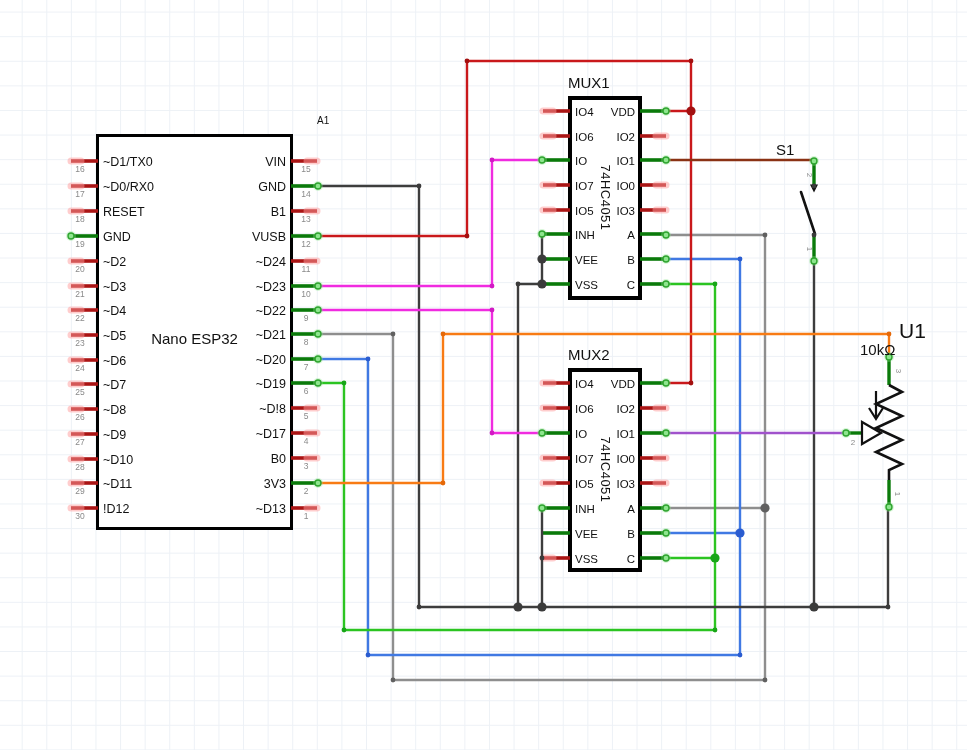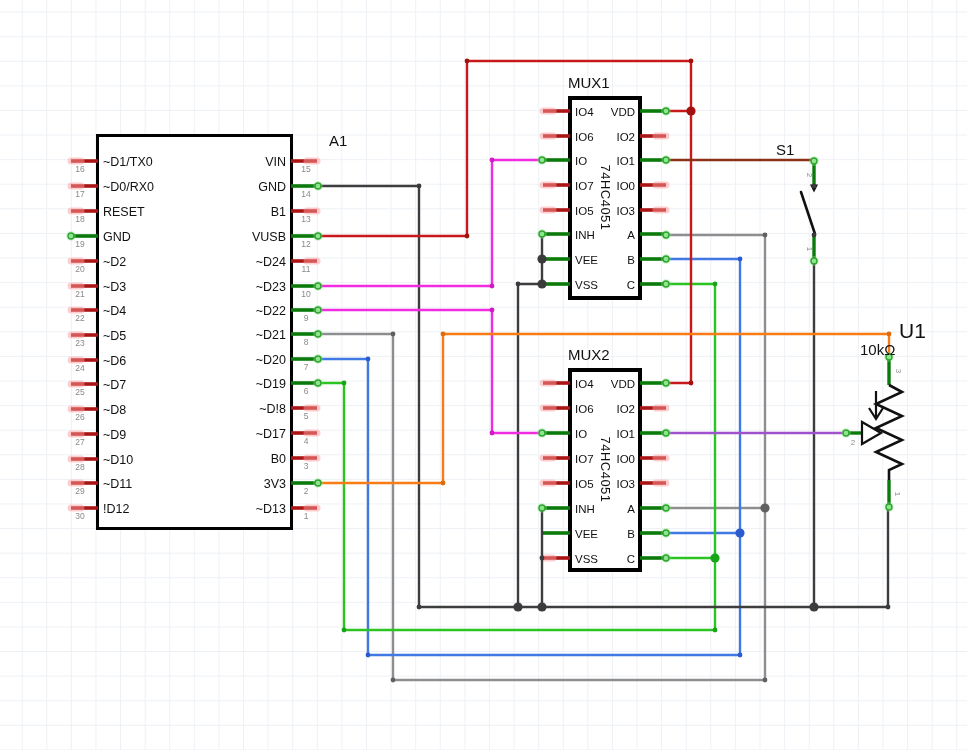--- a/index.html
+++ b/index.html
@@ -11,39 +11,40 @@
     font-family:"Liberation Sans","DejaVu Sans",sans-serif;
   }
   .chip{position:absolute;background:#fff;border:3px solid #000;box-sizing:border-box;z-index:1;}
   .chip.mux{border-width:4px;}
   #chip-nano{left:96px;top:134px;width:197px;height:396px;}
   #chip-mux1{left:568px;top:96px;width:74px;height:204px;}
   #chip-mux2{left:568px;top:368px;width:74px;height:204px;}
   svg#wires-svg{position:absolute;left:0;top:0;z-index:3;}
   .lbl{position:absolute;color:#111;z-index:4;white-space:nowrap;}
   #nano-title{left:96px;top:330px;width:197px;text-align:center;font-size:15px;}
-  #nano-ref{left:317px;top:132px;font-size:15px;padding-left:12px;}
+  #nano-ref{left:317px;top:115px;font-size:10px;}
   #mux1-ref{left:568px;top:74px;width:74px;text-align:left;font-size:15px;}
   #mux2-ref{left:568px;top:346px;width:74px;font-size:15px;}
   .part-rot{width:120px;text-align:center;font-size:13px;letter-spacing:.5px;transform:rotate(90deg);}
   #mux1-part{left:545px;top:190px;}
   #mux2-part{left:545px;top:462px;}
   #s1-ref{left:776px;top:141px;font-size:15px;}
   #u1-ref{left:899px;top:319px;font-size:21px;}
   #u1-value{left:860px;top:341px;font-size:15px;}
 </style>
 </head>
 <body>
 
 <div class="canvas">
   <div class="chip" id="chip-nano"></div>
   <div class="chip mux" id="chip-mux1"></div>
   <div class="chip mux" id="chip-mux2"></div>
 
   <div class="lbl" id="nano-ref">A1</div>
+  <div class="lbl" id="nano-title">Nano ESP32</div>
   <div class="lbl" id="mux1-ref">MUX1</div>
   <div class="lbl part-rot" id="mux1-part">74HC4051</div>
   <div class="lbl" id="mux2-ref">MUX2</div>
   <div class="lbl part-rot" id="mux2-part">74HC4051</div>
   <div class="lbl" id="s1-ref">S1</div>
   <div class="lbl" id="u1-ref">U1</div>
   <div class="lbl" id="u1-value">10kΩ</div>
 
   <svg id="wires-svg" width="967" height="750">
       <line x1="71" y1="161" x2="98" y2="161" stroke="#aa1414" stroke-width="3.6"></line>

